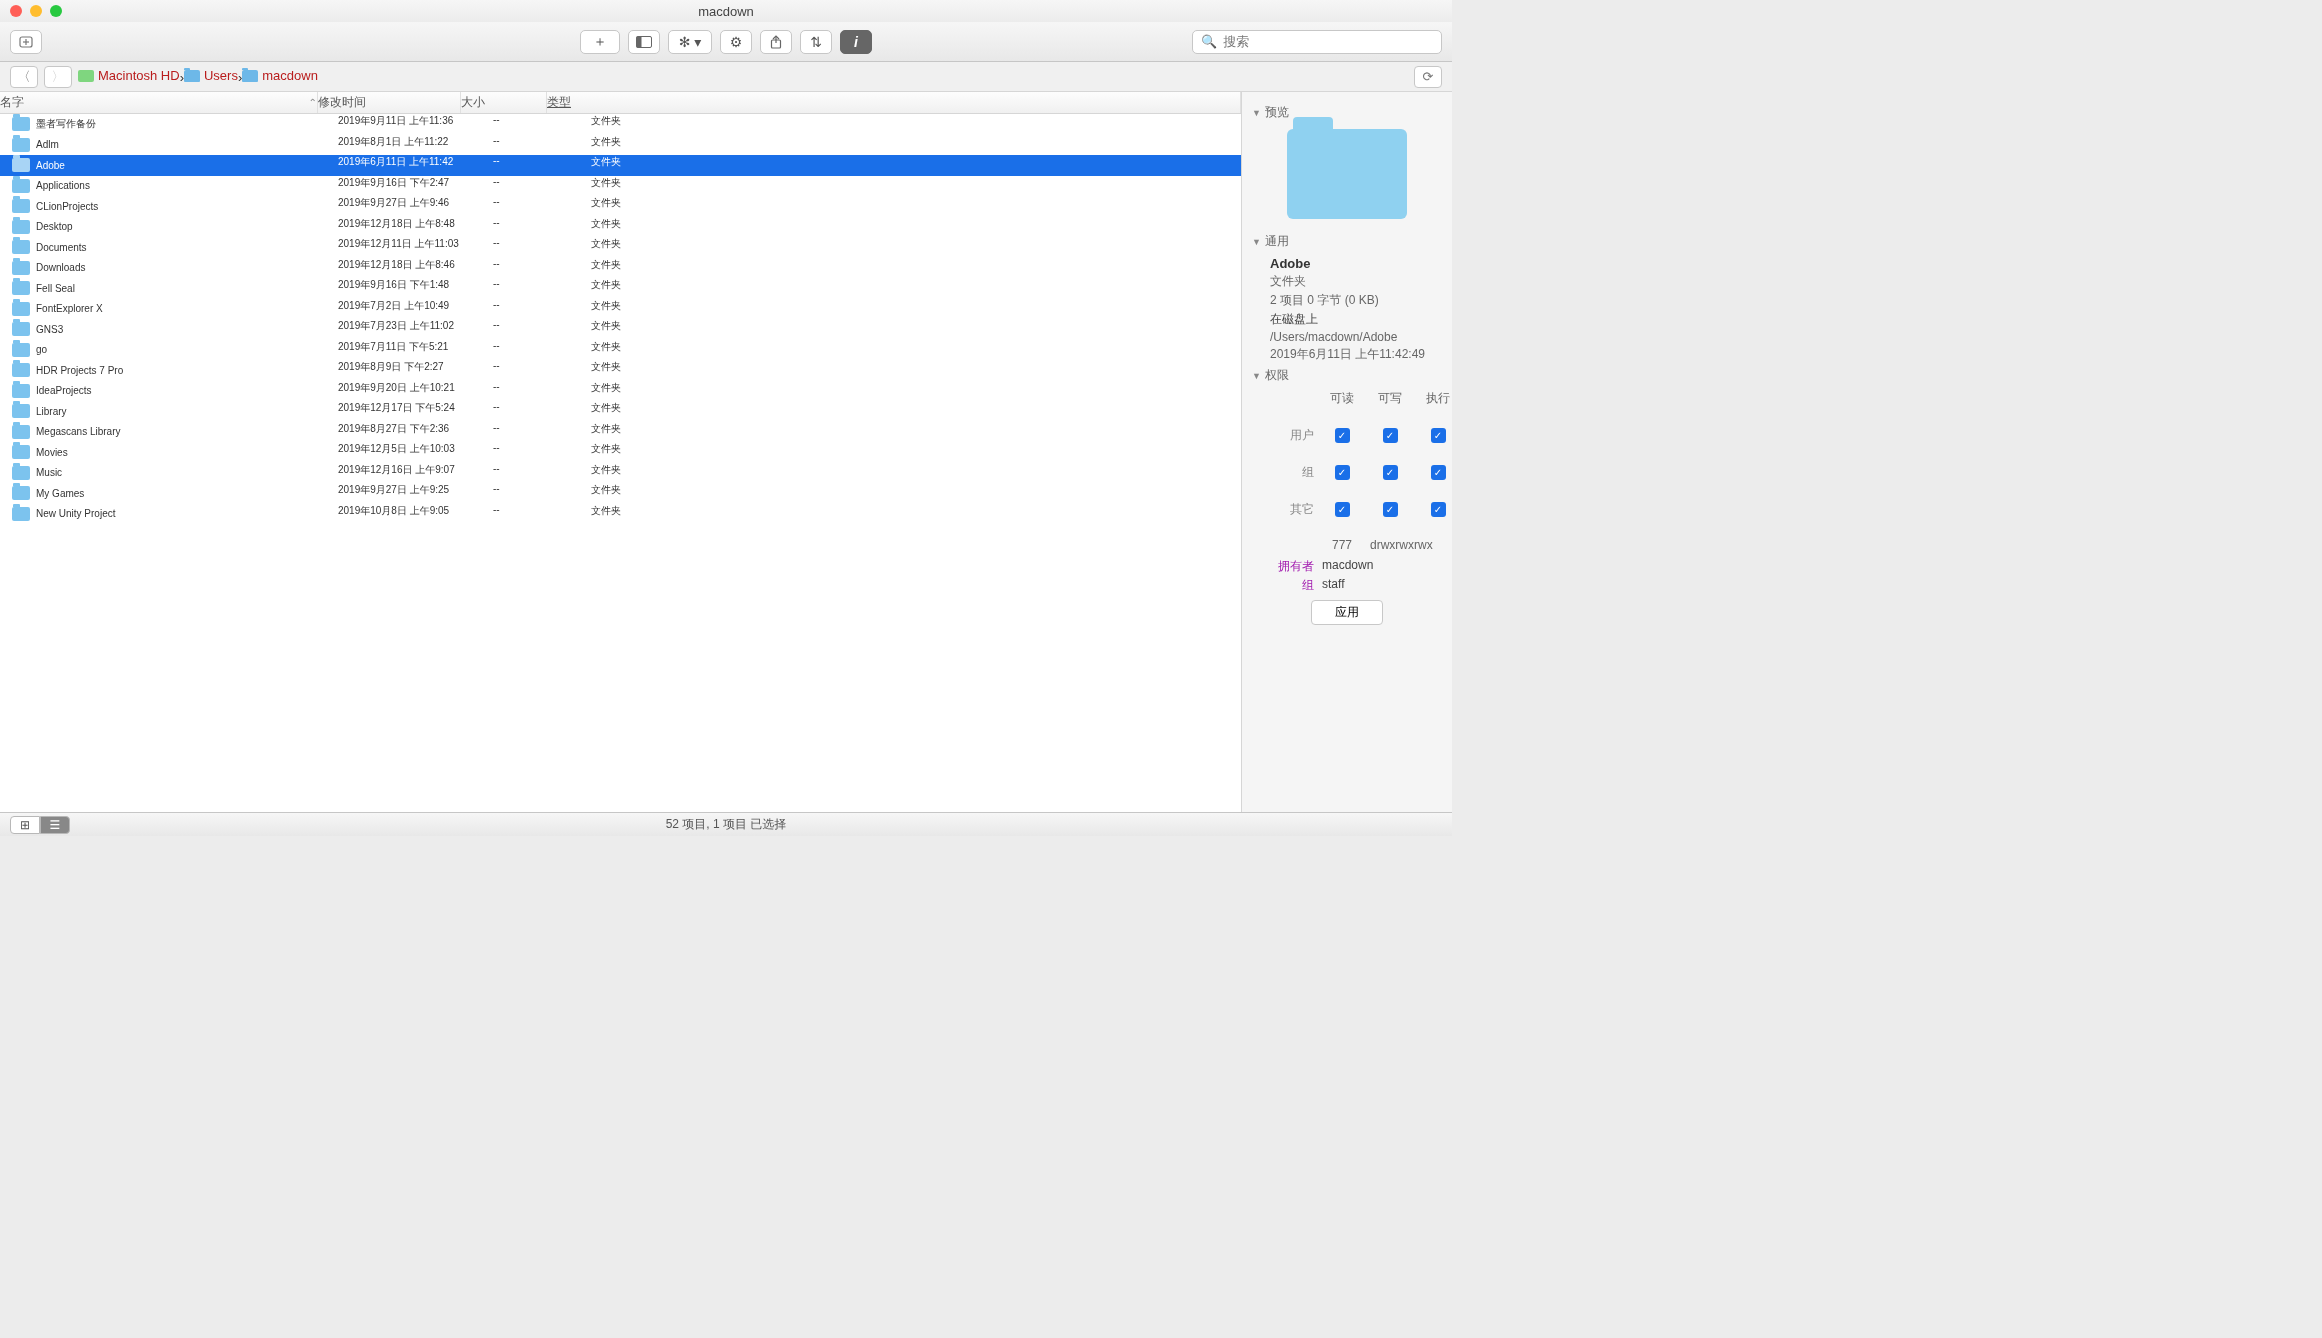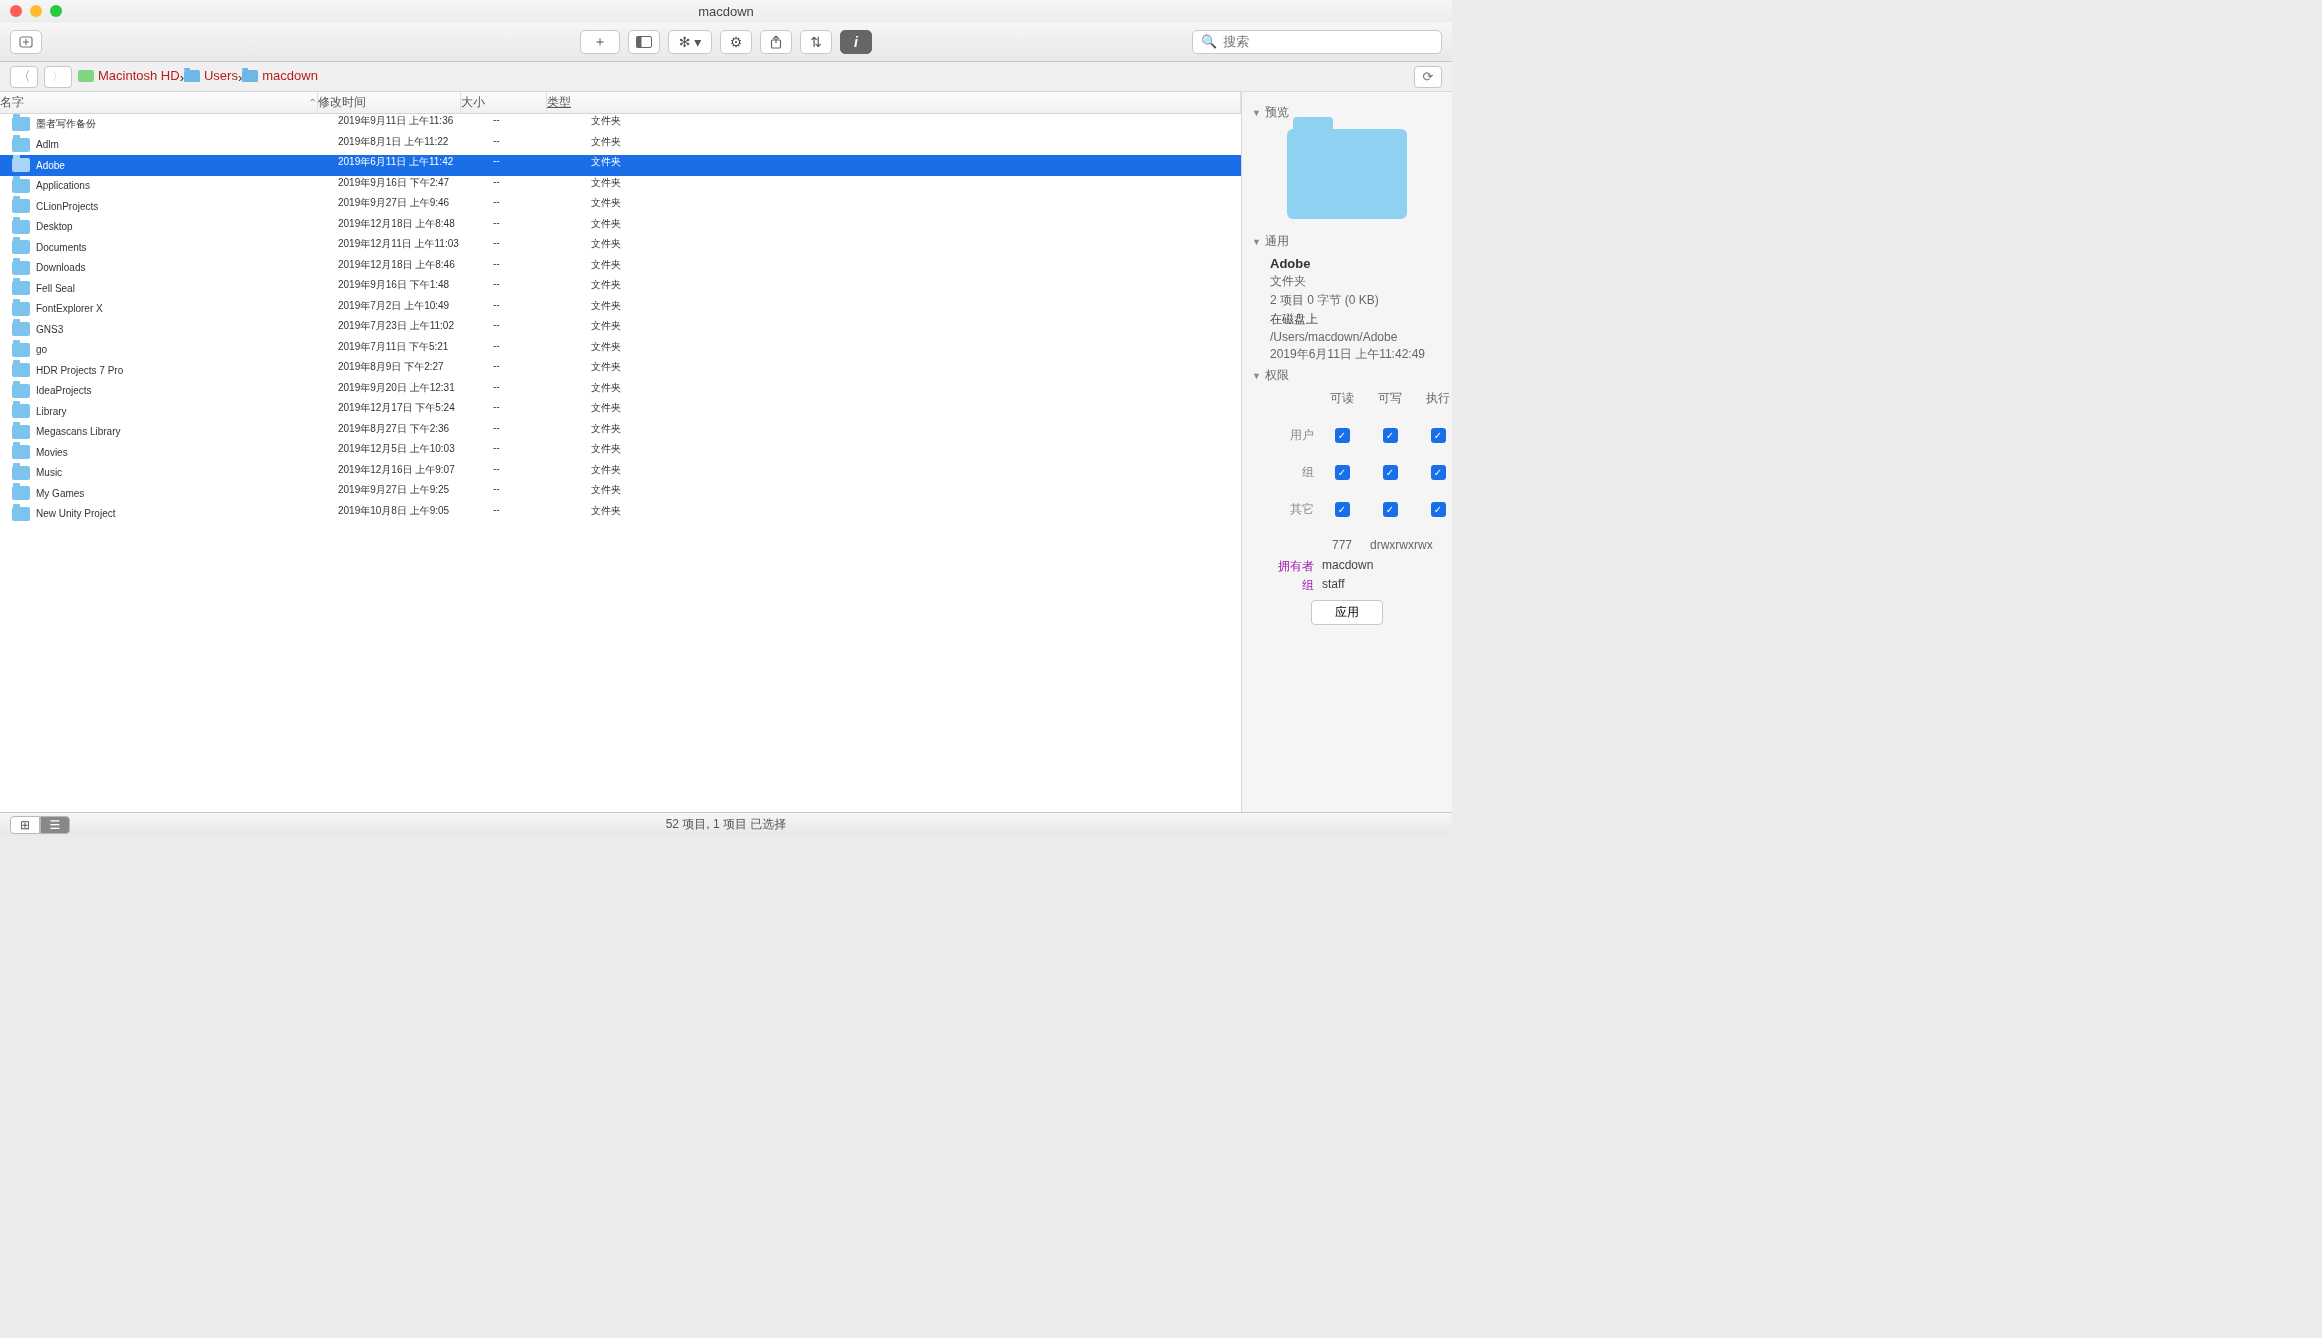--- a/index.html
+++ b/index.html
@@ -264,21 +264,21 @@
             </div>
             <div class="rd">2019年8月9日 下午2:27</div>
             <div class="rs">--</div>
             <div class="rk">文件夹</div>
           </div>
           <div class="row">
             <div class="rn">
               <span class="folder-ico"></span>
               <span>IdeaProjects</span>
             </div>
-            <div class="rd">2019年9月20日 上午12:31</div>
+            <div class="rd">2019年9月20日 上午10:21</div>
             <div class="rs">--</div>
             <div class="rk">文件夹</div>
           </div>
           <div class="row">
             <div class="rn">
               <span class="folder-ico"></span>
               <span>Library</span>
             </div>
             <div class="rd">2019年12月17日 下午5:24</div>
             <div class="rs">--</div>

